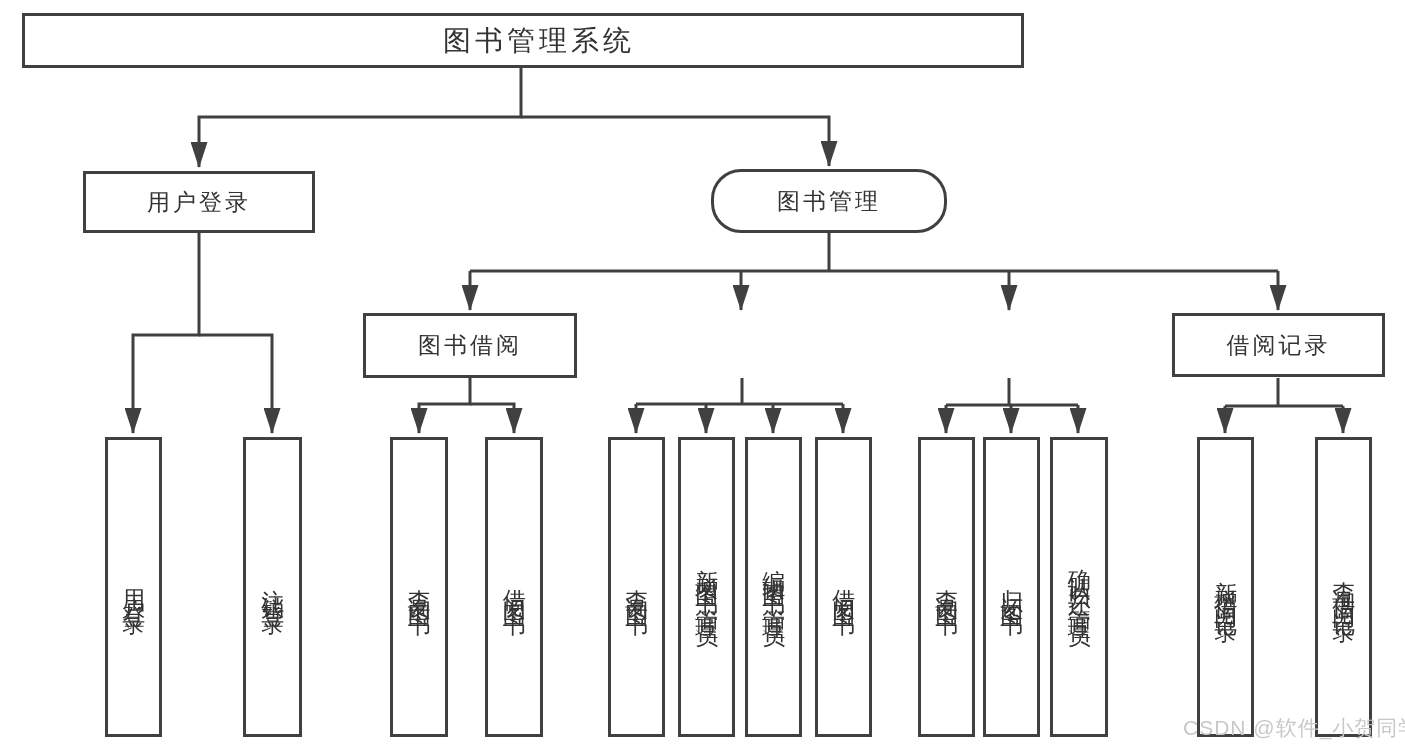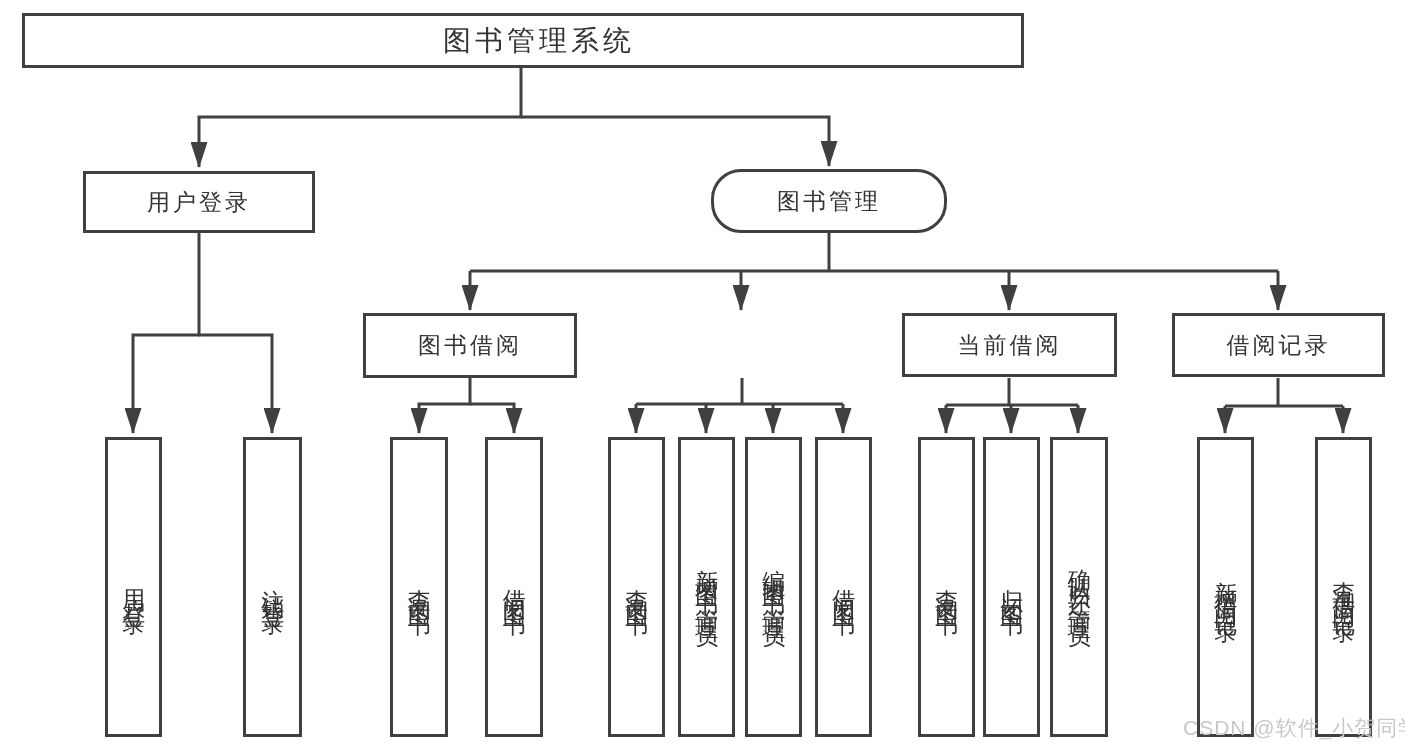--- a/index.html
+++ b/index.html
@@ -115,23 +115,20 @@
   <div class="node hnode" style="left:83px; top:171px; width:232px; height:62px;">
     <span class="lbl">用户登录</span>
   </div>
   <div class="node hnode" style="left:711px; top:169px; width:236px; height:64px;border-radius:30px;">
     <span class="lbl">图书管理</span>
   </div>
 
   <div class="node hnode" style="left:363px; top:313px; width:214px; height:65px;">
     <span class="lbl">图书借阅</span>
   </div>
-  <div class="node hnode" style="left:902px; top:313px; width:215px; height:64px;">
-    <span class="lbl">当前借阅</span>
-  </div>
   <div class="node hnode" style="left:1172px; top:313px; width:213px; height:64px;">
     <span class="lbl">借阅记录</span>
   </div>
 
   <div class="node leaf" style="left:105px; width:57px;">
     <span class="lbl">用户登录</span>
   </div>
   <div class="node leaf" style="left:243px; width:59px;">
     <span class="lbl">注销登录</span>
   </div>

